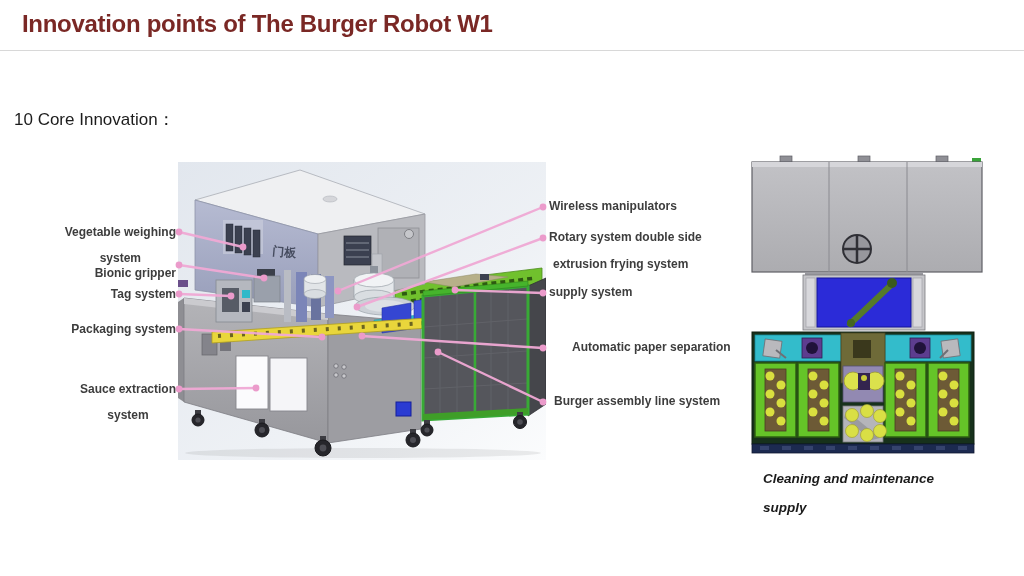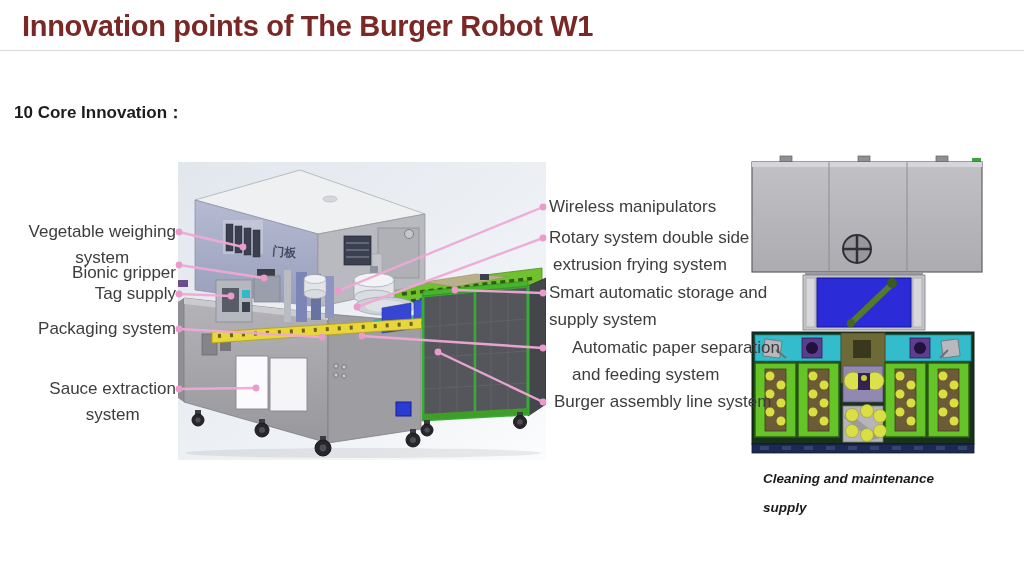--- a/index.html
+++ b/index.html
@@ -1,23 +1,23 @@
 <!DOCTYPE html>
 <html><head>
 <meta charset="utf-8">
 <style>
   html,body{margin:0;padding:0;background:#ffffff;}
   body{width:1024px;height:576px;position:relative;overflow:hidden;
        font-family:"Liberation Sans","DejaVu Sans",sans-serif;}
-  .title{position:absolute;left:22px;top:10px;font-size:29px;font-weight:bold;
+  .title{position:absolute;left:22px;top:10px;font-size:24px;font-weight:bold;
          color:#7a2825;letter-spacing:-0.3px;white-space:nowrap;}
   .title-rule{position:absolute;left:0;top:50px;width:1024px;height:1px;background:#d8d8d8;}
-  .subtitle{position:absolute;left:14px;top:101px;font-size:17px;font-weight:bold;
+  .subtitle{position:absolute;left:14px;top:108px;font-size:17px;font-weight:normal;
             color:#1c1c1c;white-space:nowrap;}
-  .callout{position:absolute;font-size:17px;font-weight:normal;color:#3d3d3d;}
+  .callout{position:absolute;font-size:12px;font-weight:bold;color:#3d3d3d;}
   .callout span{display:block;white-space:nowrap;}
   .callout.left{text-align:center;line-height:26px;}
   .callout.right{text-align:left;line-height:27px;}
   .caption{position:absolute;left:763px;top:464px;font-size:13.5px;font-weight:bold;
            color:#1b1b1b;line-height:29px;}
   .caption span{display:block;white-space:nowrap;font-style:italic;}
   svg{position:absolute;}
   #connectors{left:0;top:0;pointer-events:none;}
 </style>
 </head>
@@ -320,44 +320,42 @@
 </svg>
 
 <div class="callout left" style="right:848px;top:219px;">
   <span>Vegetable weighing</span>
   <span>system</span>
 </div>
 <div class="callout left" style="right:848px;top:260px;">
   <span>Bionic gripper</span>
 </div>
 <div class="callout left" style="right:848px;top:281px;">
-  <span>Tag supply</span>
+  <span>Tag system</span>
 </div>
 <div class="callout left" style="right:848px;top:316px;">
   <span>Packaging system</span>
 </div>
 <div class="callout left" style="right:848px;top:376px;">
   <span>Sauce extraction</span>
   <span>system</span>
 </div>
 
 <div class="callout right" style="left:549px;top:193px;">
   <span>Wireless manipulators</span>
 </div>
 <div class="callout right" style="left:549px;top:224px;">
   <span>Rotary system double side</span>
   <span style="padding-left:4px;">extrusion frying system</span>
 </div>
 <div class="callout right" style="left:549px;top:279px;">
-  <span>Smart automatic storage and</span>
   <span>supply system</span>
 </div>
 <div class="callout right" style="left:572px;top:334px;">
   <span>Automatic paper separation</span>
-  <span>and feeding system</span>
 </div>
 <div class="callout right" style="left:549px;top:388px;">
   <span style="padding-left:5px;">Burger assembly line system</span>
 </div>
 
 <div class="caption">
   <span>Cleaning and maintenance</span>
   <span>supply</span>
 </div>
 

